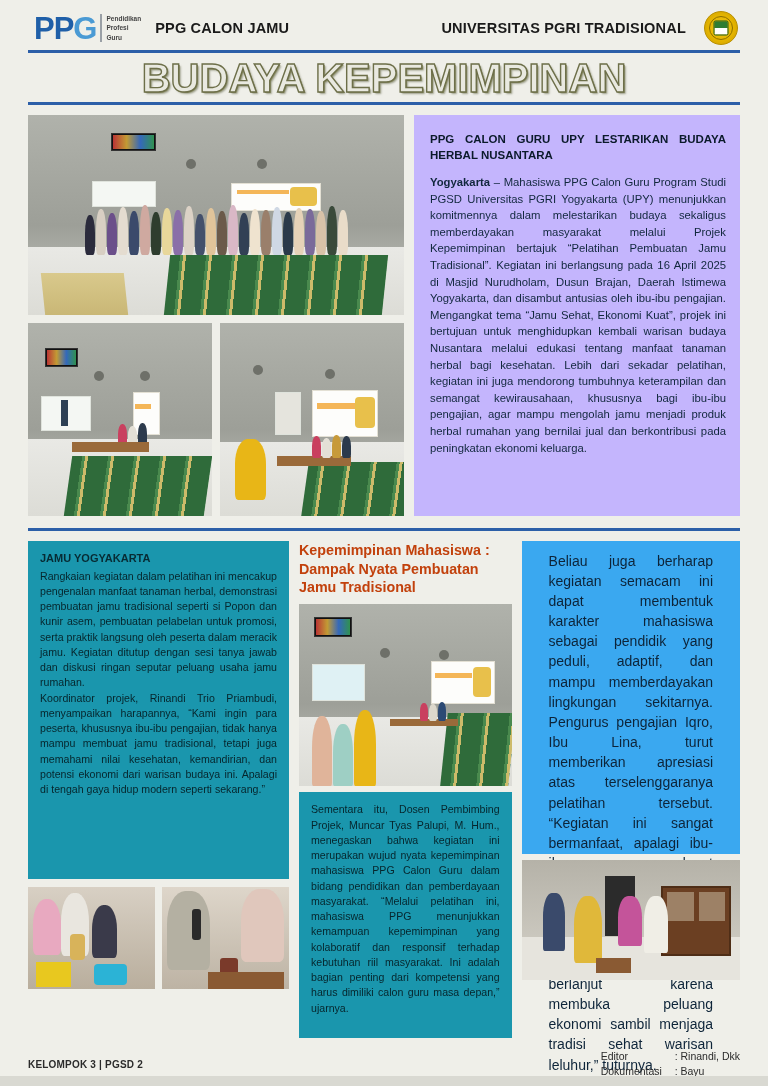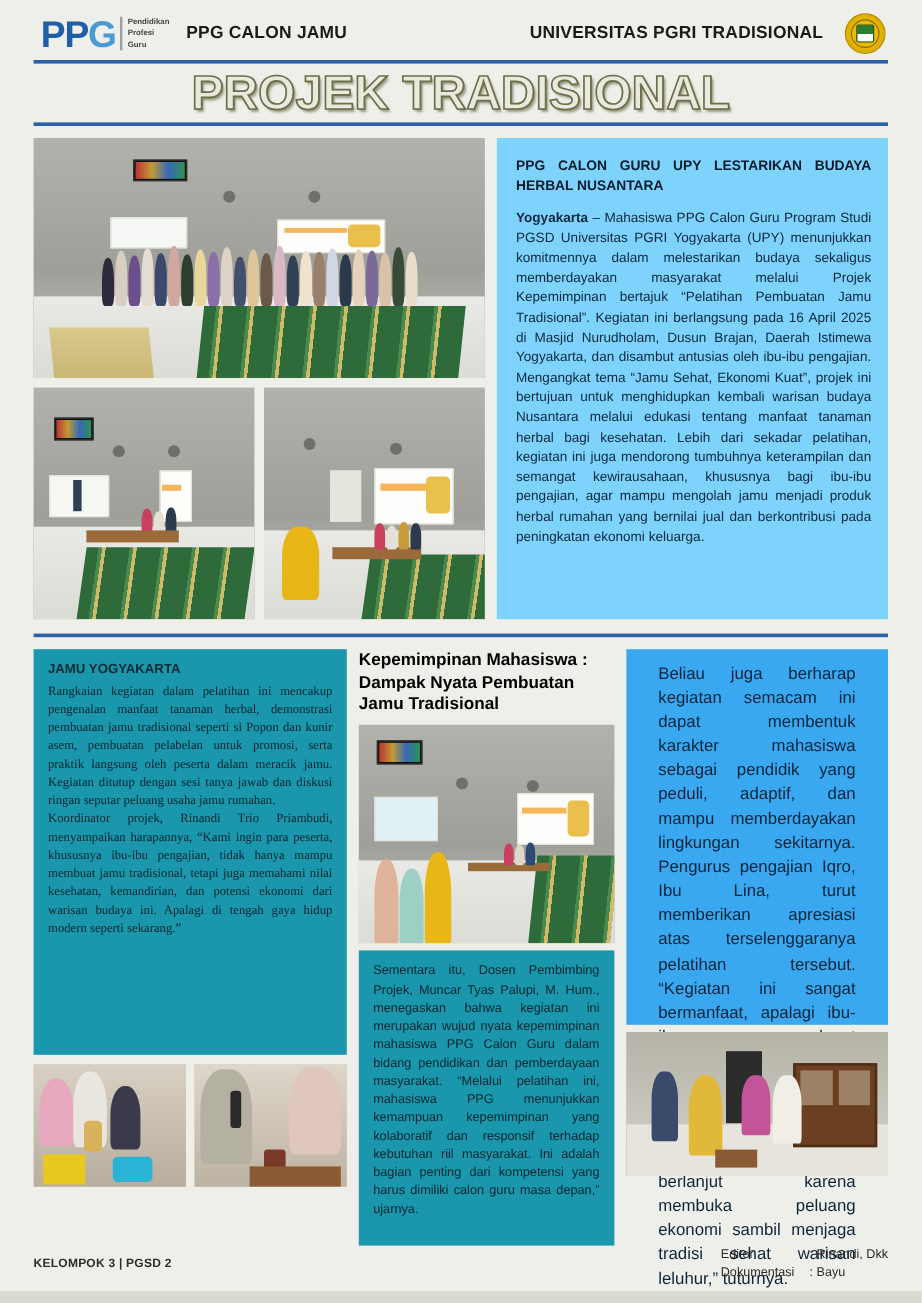--- a/index.html
+++ b/index.html
@@ -80,21 +80,21 @@
   .ph .mat    { position:absolute; background:repeating-linear-gradient(90deg,#2f6b3a 0 10px,#4a8a4e 10px 13px,#cdbb6a 13px 16px,#2f6b3a 16px 26px); }
   .ph .fan    { position:absolute; width:10px; height:10px; border-radius:50%; background:#6e7069; }
   .ph .banner { position:absolute; background:#fdfdfb; border:1px solid #e3e0d4; }
   .ph .banner .bstripe { position:absolute; left:6%; right:35%; top:26%; height:14%; background:#f2a93b; opacity:.85; }
   .ph .banner .bface   { position:absolute; right:4%; top:12%; width:30%; height:72%; background:#e8c04b; border-radius:4px; }
   .crowd { position:absolute; left:0; right:0; display:flex; align-items:flex-end; justify-content:center; gap:1px; }
   .crowd span { display:block; border-radius:45% 45% 20% 20%; }
 
   
   .article {
-    width: 332px; background: #7dd3fc; color: #0d1b2a;
+    width: 332px; background: #c4b5fd; color: #0d1b2a;
     padding: 16px 14px 18px 16px;
   }
   .article h2 {
     font-size: 11.5px; font-weight: bold; line-height: 1.45;
     text-align: justify; margin-bottom: 10px; color: #0b1a2b;
   }
   .article p {
     font-size: 11.3px; line-height: 1.47; text-align: justify;
     color: #11273d;
   }
@@ -117,28 +117,28 @@
   .teal-box .kicker {
     font-size: 11px; font-weight: bold; color: #072b33;
     margin-bottom: 2px; text-align: left;
   }
   .blue-box {
     background: #3aa8f0; color: #0d2439;
     padding: 10px 27px 12px;
     font-size: 14px; line-height: 1.44; text-align: justify;
   }
   .mid-head {
-    font-size: 14.3px; font-weight: bold; color: #000000;
+    font-size: 14.3px; font-weight: bold; color: #c2410c;
     line-height: 1.32; margin-bottom: 7px;
   }
   .small-photos { display: flex; gap: 7px; margin-top: 8px; }
 
   
   .footer {
-    position: absolute; left: 0; right: 0; bottom: 11px;
+    position: absolute; left: 0; right: 0; bottom: 0;
     height: 44px; padding: 0 28px;
     display: flex; align-items: center; justify-content: space-between;
   }
   .footer-left { font-size: 10px; font-weight: bold; color: #2b2b2b; letter-spacing: .2px; }
   .footer-right { font-size: 10.5px; color: #2b2b2b; line-height: 1.45; }
   .footer-right div { display: flex; }
   .footer-right .lbl { width: 74px; }
   .footer-strip { position:absolute; left:0; right:0; bottom:0; height:10px; background:#d9d9d2; }
 </style>
 </head>
@@ -158,21 +158,21 @@
       </div>
     </div>
     <div class="brand-text">PPG CALON JAMU</div>
     <div class="univ-text">UNIVERSITAS PGRI TRADISIONAL</div>
     <div class="seal"></div>
   </div>
 
   <div class="rule"></div>
 
   <div class="title-wrap">
-    <div class="poster-title">PROJEK TRADISIONAL</div>
+    <div class="poster-title">BUDAYA KEPEMIMPINAN</div>
   </div>
 
   <div class="rule thin"></div>
 
   <div class="top-section">
 
     <div class="photo-col">
 
       <div class="ph" style="height:200px;">
         <div class="wall"></div>
@@ -268,21 +268,21 @@
     </div>
   </div>
 
   <div class="mid-rule"></div>
 
   <div class="bottom">
 
     <div class="col-left">
       <div class="teal-box" style="height:338px;">
         <div class="kicker">JAMU YOGYAKARTA</div>
-        <div style="white-space:pre-line;font-family:Liberation Serif, serif;">Rangkaian kegiatan dalam pelatihan ini mencakup pengenalan manfaat tanaman herbal, demonstrasi pembuatan jamu tradisional seperti si Popon dan kunir asem, pembuatan pelabelan untuk promosi, serta praktik langsung oleh peserta dalam meracik jamu. Kegiatan ditutup dengan sesi tanya jawab dan diskusi ringan seputar peluang usaha jamu rumahan.
+        <div style="white-space:pre-line;">Rangkaian kegiatan dalam pelatihan ini mencakup pengenalan manfaat tanaman herbal, demonstrasi pembuatan jamu tradisional seperti si Popon dan kunir asem, pembuatan pelabelan untuk promosi, serta praktik langsung oleh peserta dalam meracik jamu. Kegiatan ditutup dengan sesi tanya jawab dan diskusi ringan seputar peluang usaha jamu rumahan.
 Koordinator projek, Rinandi Trio Priambudi, menyampaikan harapannya, “Kami ingin para peserta, khususnya ibu-ibu pengajian, tidak hanya mampu membuat jamu tradisional, tetapi juga memahami nilai kesehatan, kemandirian, dan potensi ekonomi dari warisan budaya ini. Apalagi di tengah gaya hidup modern seperti sekarang.”</div>
       </div>
       <div class="small-photos">
         <div class="ph" style="width:127px;height:102px;background:#cfc8bd;">
           <div style="position:absolute;inset:0;background:linear-gradient(180deg,#d8d0c4,#b9ae9d);"></div>
           <div style="position:absolute;left:4%;top:12%;width:22%;height:55%;background:#e8a9c0;border-radius:45% 45% 12% 12%;"></div>
           <div style="position:absolute;left:26%;top:6%;width:22%;height:62%;background:#e9e6df;border-radius:45% 45% 12% 12%;"></div>
           <div style="position:absolute;left:50%;top:18%;width:20%;height:52%;background:#3a3a4a;border-radius:45% 45% 12% 12%;"></div>
           <div style="position:absolute;left:6%;bottom:2%;width:28%;height:24%;background:#e8c81f;"></div>
           <div style="position:absolute;left:52%;bottom:4%;width:26%;height:20%;background:#2bb3d6;border-radius:4px;"></div>

